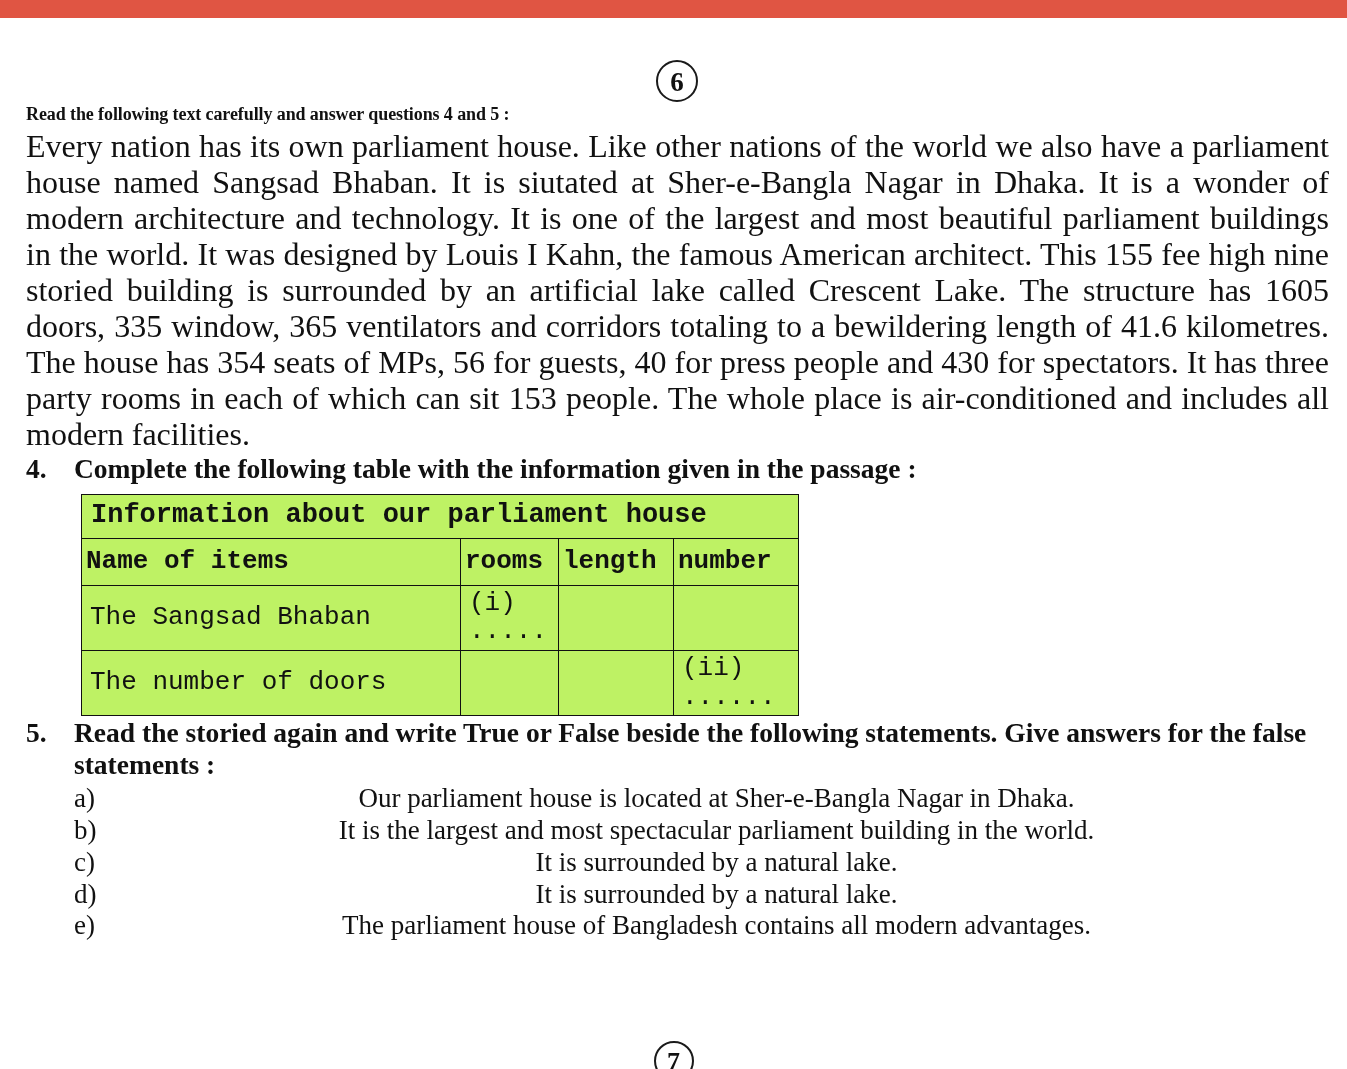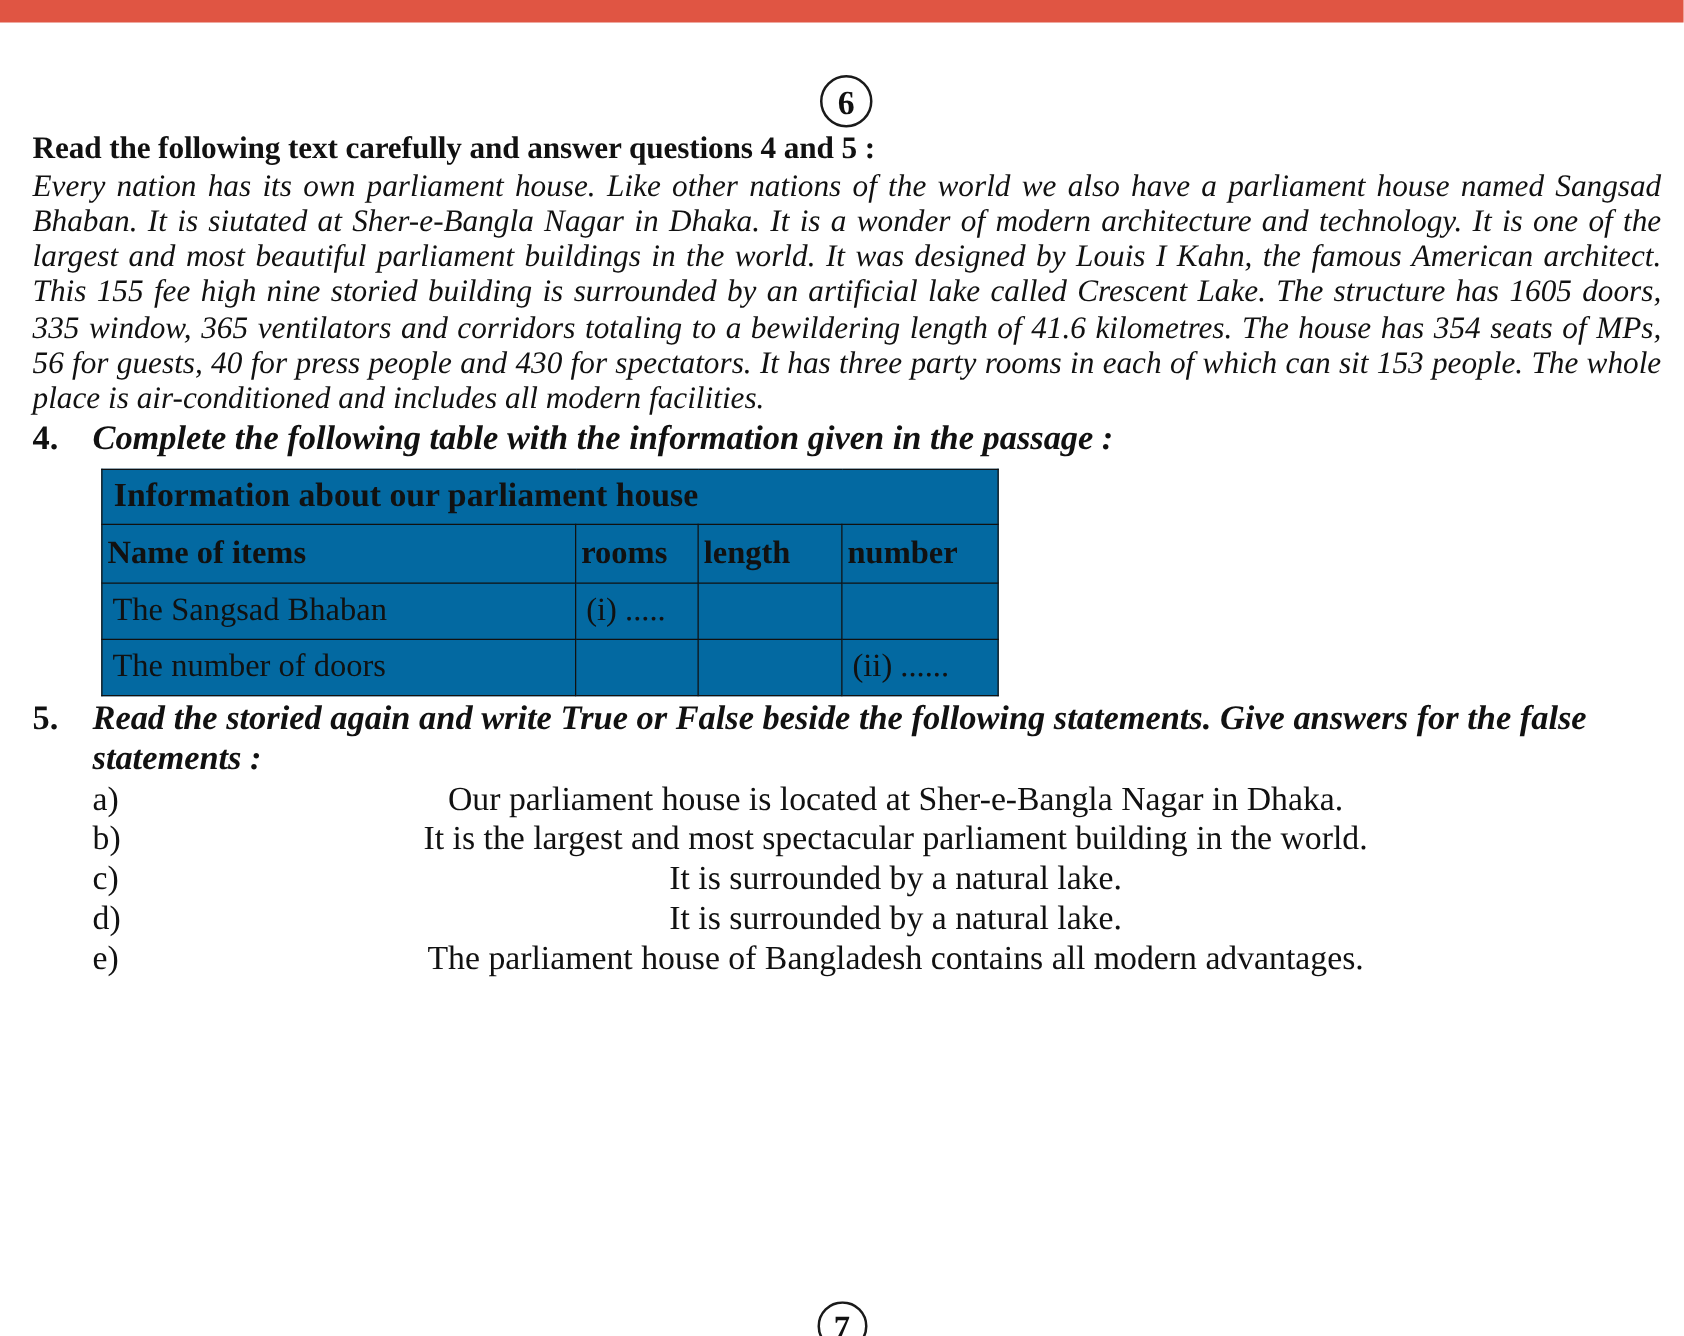--- a/index.html
+++ b/index.html
@@ -39,66 +39,65 @@
     border: 2.5px solid #1a1a1a;
     border-radius: 50%;
     font-size: 27px;
     font-weight: bold;
     font-family: "Liberation Serif", "DejaVu Serif", serif;
     text-align: center;
     vertical-align: middle;
   }
 
   .instruction-head {
-    font-size: 25px;
+    font-size: 18px;
     font-weight: bold;
     line-height: 1.16;
     margin: 0 0 3px 0;
     letter-spacing: -0.1px;
   }
 
   .passage {
-    font-size: 25px;
+    font-size: 32px;
     line-height: 1.125;
     text-align: justify;
     text-align-last: left;
     margin: 0;
     padding-right: 0px;
     width: 1303px;
     hyphens: none;
-    font-style: italic;
   }
 
   .q-block {
     display: flex;
     align-items: flex-start;
     margin-top: 1px;
   }
   .q-num {
     font-size: 27.5px;
     font-weight: bold;
     width: 48px;
     flex: 0 0 48px;
     line-height: 1.16;
   }
   .q-text {
     font-size: 27.5px;
     font-weight: bold;
     line-height: 1.16;
     flex: 1 1 auto;
-    font-style: italic;
   }
 
   
   .info-table {
     border-collapse: collapse;
     margin: 9px 0 0 55px;
     width: 717px;
     table-layout: fixed;
-    background: #0369a1;
+    background: #bef264;
+    font-family: Liberation Mono, monospace;
   }
   .info-table td {
     border: 1.6px solid #111;
     font-size: 26px;
     line-height: 1.1;
     padding: 3px 6px 4px 8px;
     vertical-align: middle;
     height: 45px;
   }
   .info-table td.title-cell {

